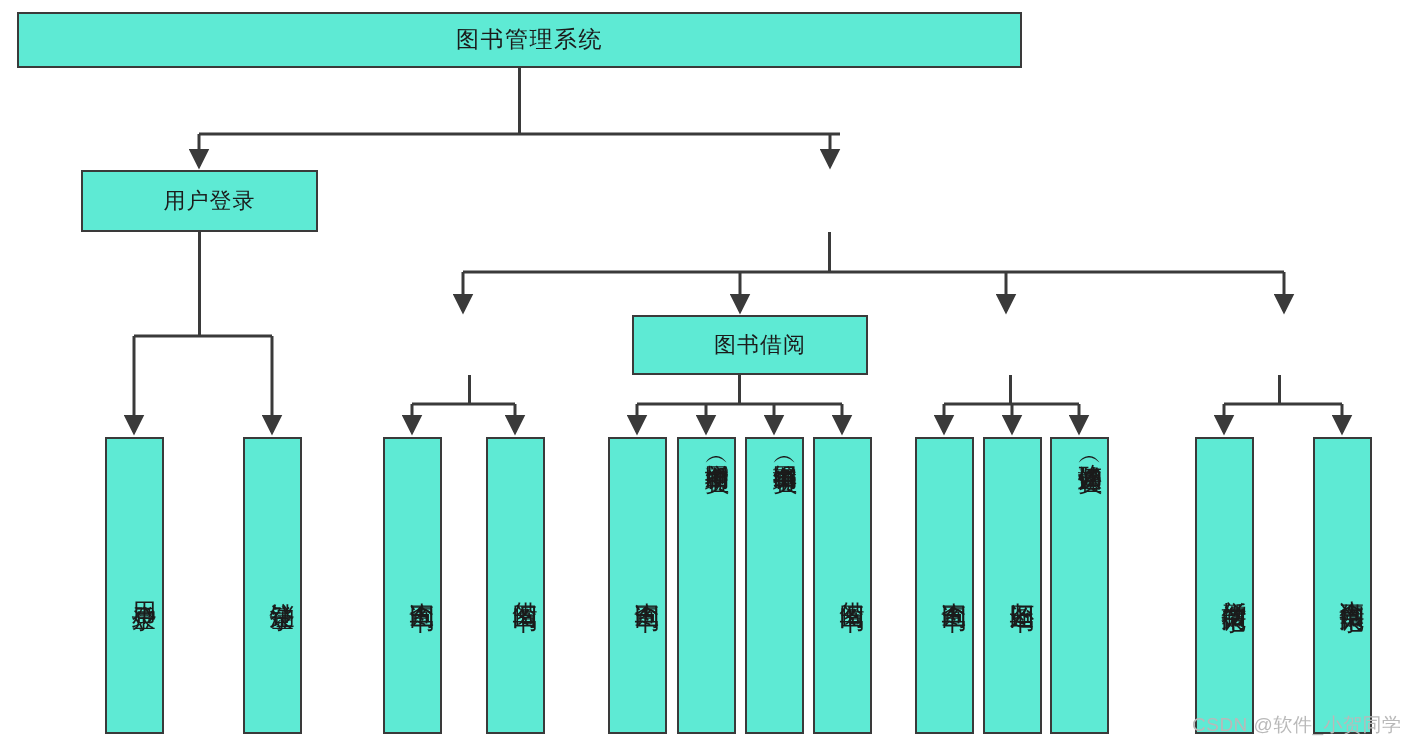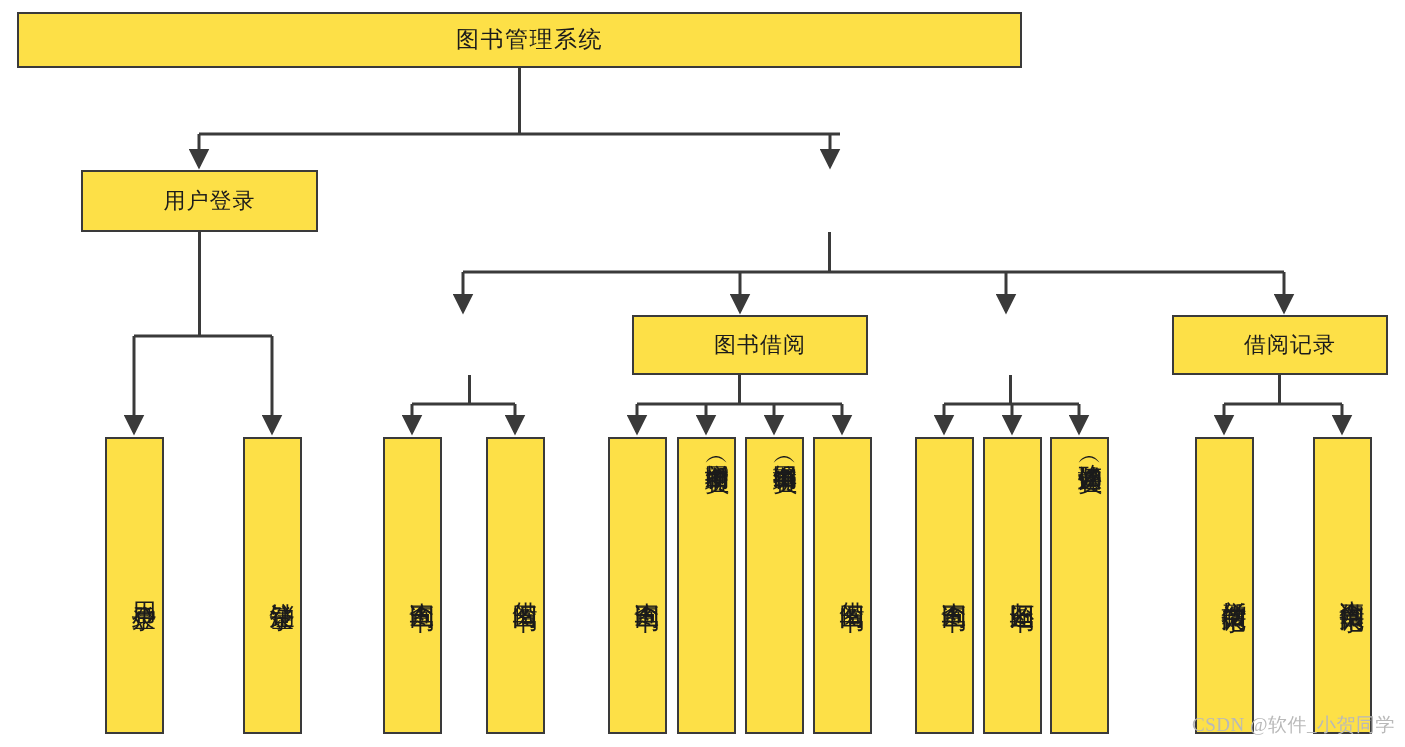--- a/index.html
+++ b/index.html
@@ -19,21 +19,21 @@
     position: absolute;
     left: 0;
     top: 0;
     width: 1405px;
     height: 747px;
   }
   .node {
     position: absolute;
     box-sizing: border-box;
     border: 2px solid #3a3a3a;
-    background: #fde047;
+    background: #5eead4;
     display: flex;
     align-items: center;
     justify-content: center;
     color: #1b1b1b;
     z-index: 2;
     padding-left: 20px;
   }
   .node-label {
     display: block;
     text-align: center;
@@ -71,21 +71,21 @@
   }
   #watermark {
     position: absolute;
     left: 1192px;
     top: 712px;
     font-size: 19px;
     color: #b9b9b9;
     letter-spacing: 0.5px;
     white-space: nowrap;
     z-index: 3;
-    font-family: Liberation Serif, serif;
+    font-family: Liberation Sans, sans-serif;
   }
 </style>
 </head>
 <body>
 
 <div id="canvas">
 
   <svg id="wires" viewBox="0 0 1405 747" xmlns="http://www.w3.org/2000/svg">
     <defs>
       <marker id="arrow" viewBox="0 0 12 12" refX="10" refY="6" markerWidth="7" markerHeight="7" orient="auto-start-reverse">
@@ -140,23 +140,20 @@
     <span class="node-label">图书管理系统</span>
   </div>
 
   <div class="node horizontal" style="left:81px; top:170px; width:237px; height:62px;">
     <span class="node-label">用户登录</span>
   </div>
 
   <div class="node horizontal" style="left:632px; top:315px; width:236px; height:60px;">
     <span class="node-label">图书借阅</span>
   </div>
-  <div class="node horizontal" style="left:1172px; top:315px; width:216px; height:60px;">
-    <span class="node-label">借阅记录</span>
-  </div>
 
   <div class="node vertical center-v" style="left:105px; top:437px; width:59px; height:297px;">
     <span class="node-label">用户登录</span>
   </div>
   <div class="node vertical center-v" style="left:243px; top:437px; width:59px; height:297px;">
     <span class="node-label">注销登录</span>
   </div>
 
   <div class="node vertical center-v" style="left:383px; top:437px; width:59px; height:297px;">
     <span class="node-label">查询图书</span>

